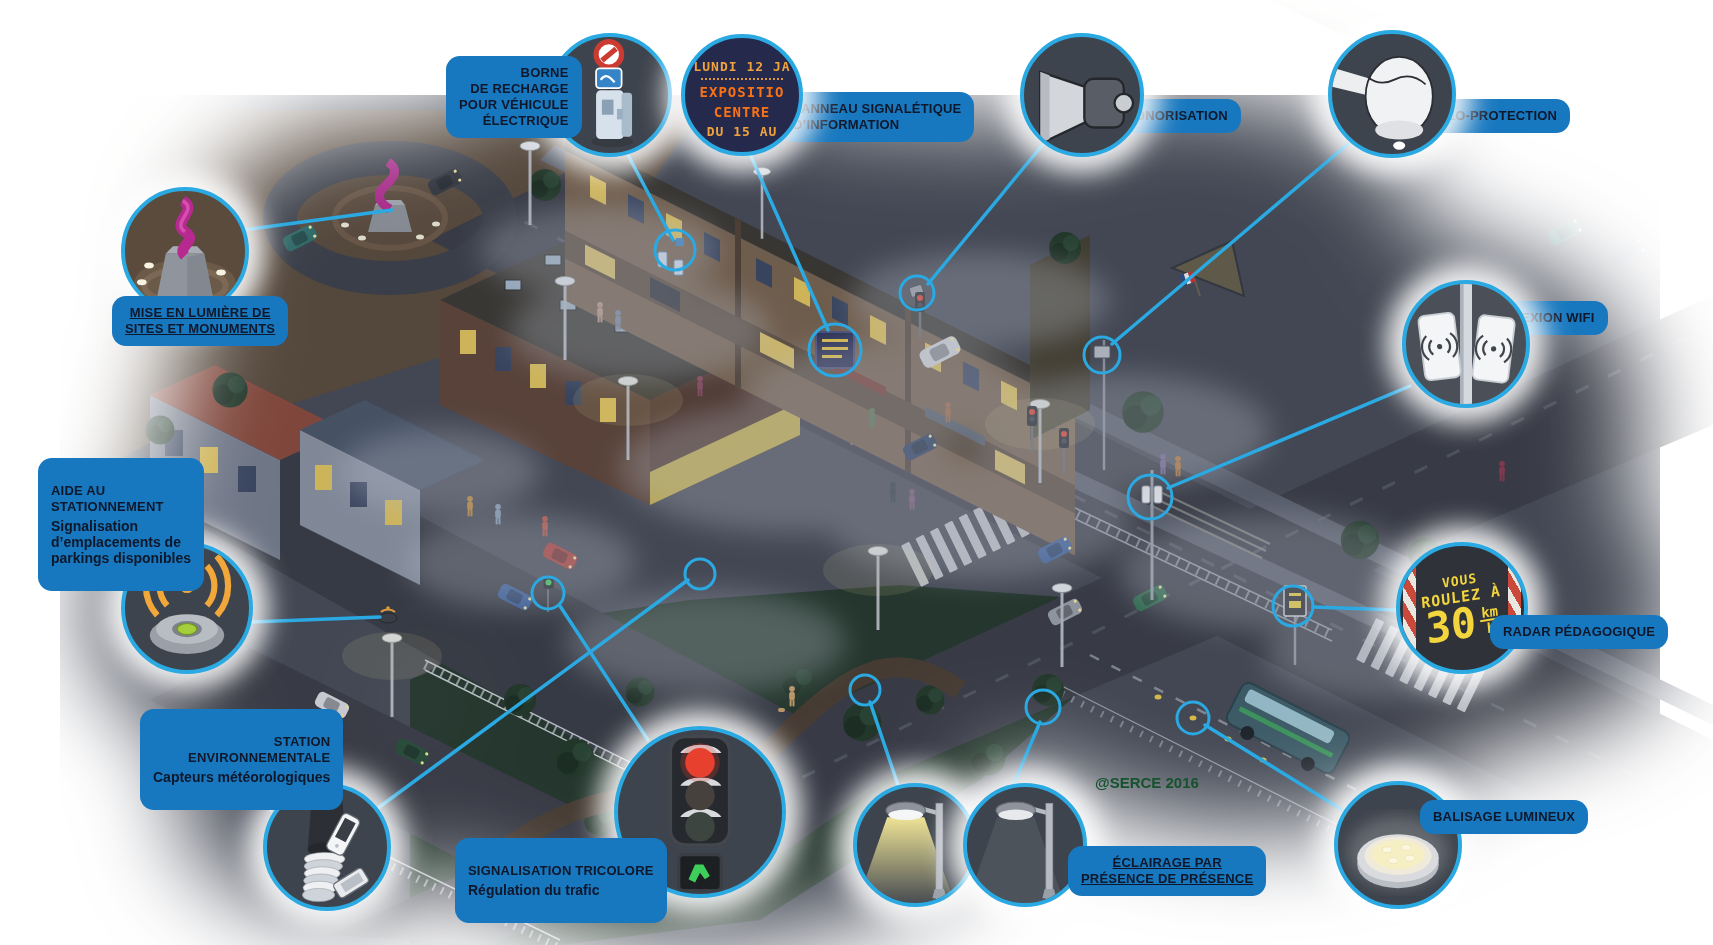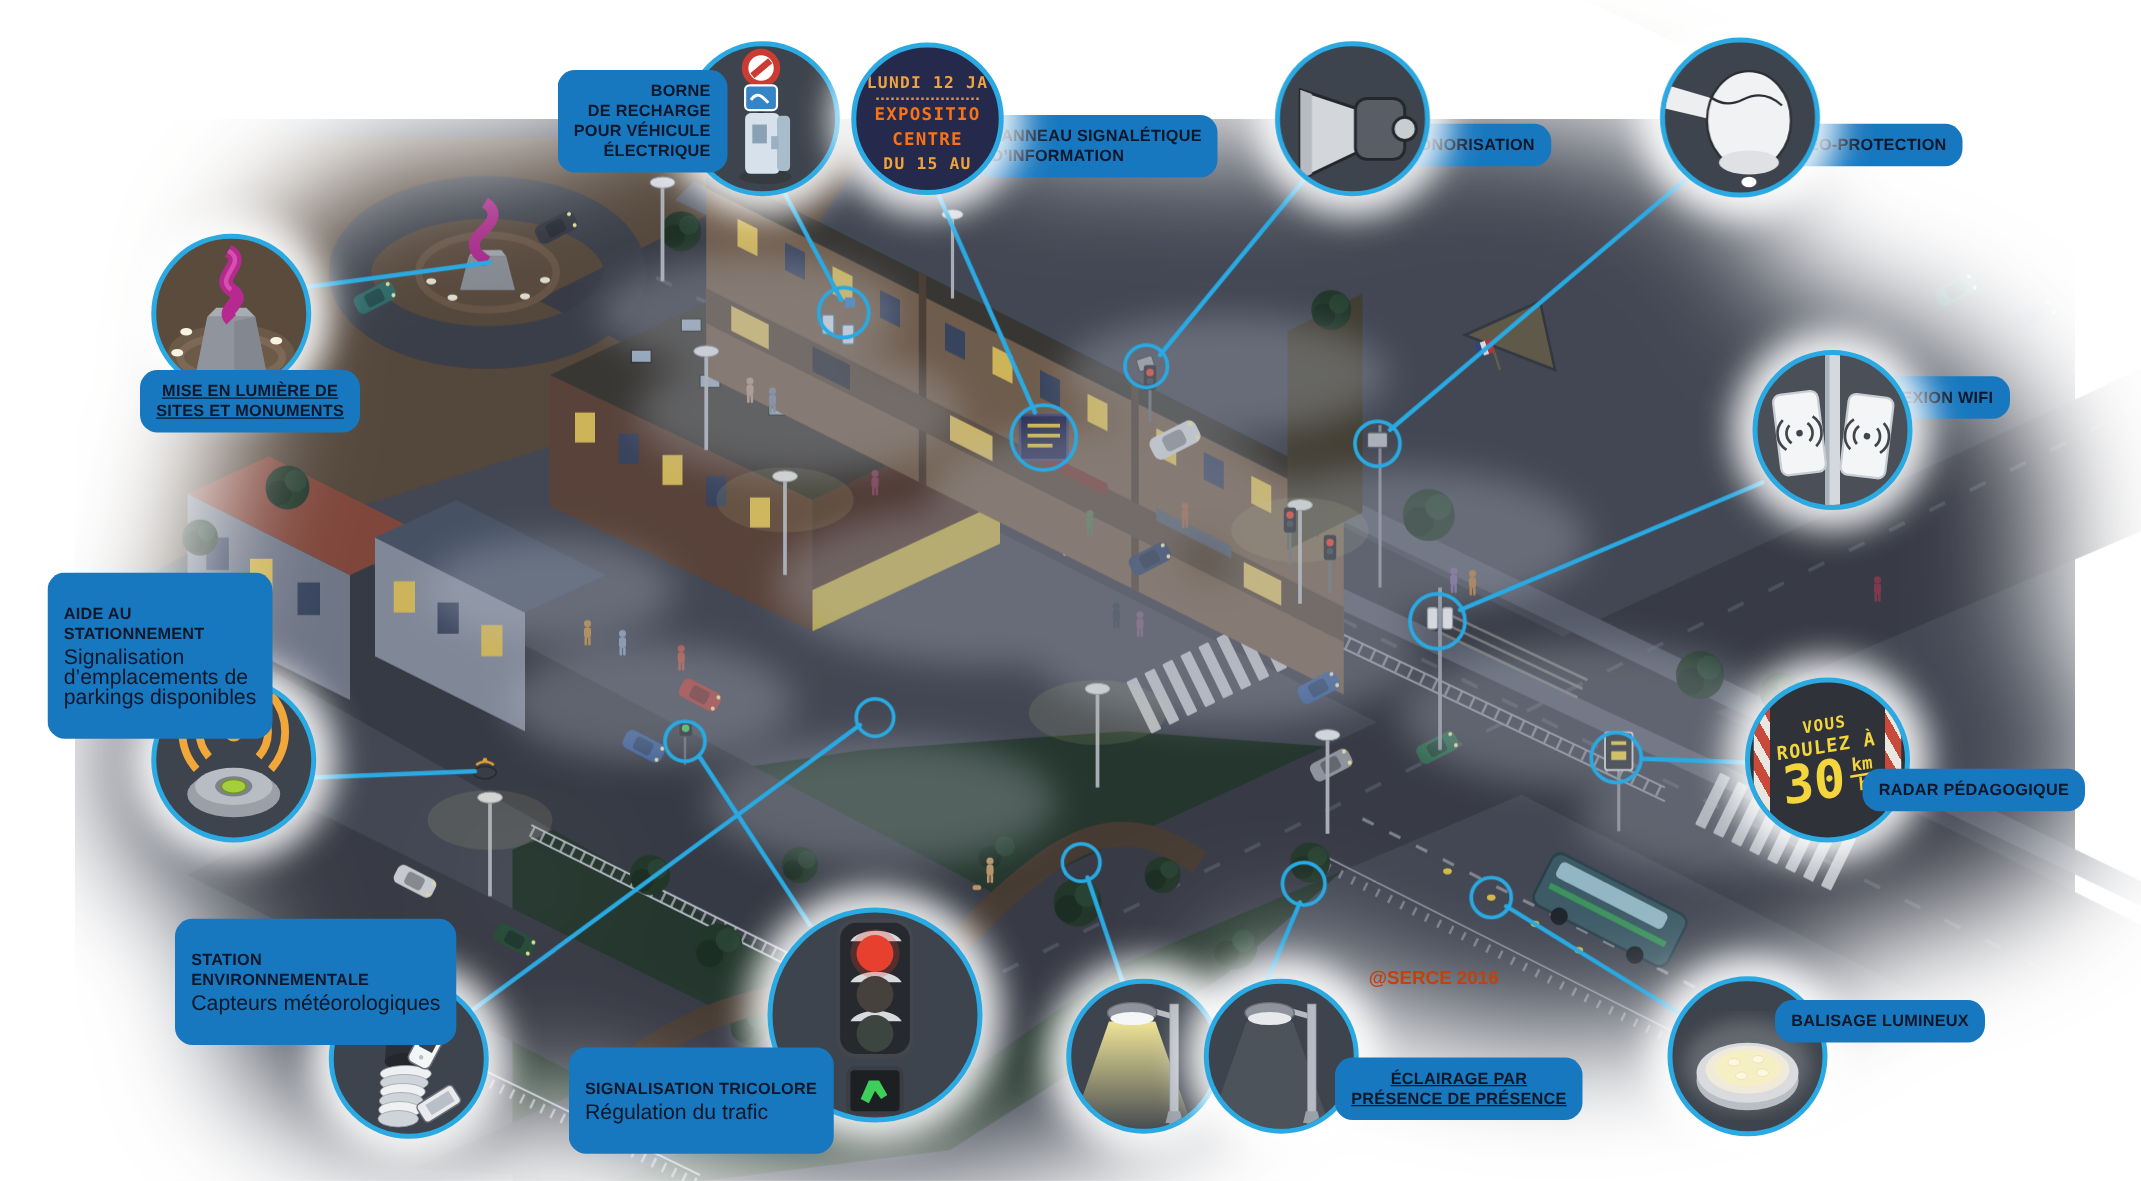--- a/index.html
+++ b/index.html
@@ -10,33 +10,33 @@
   
   .cc{position:absolute;border-radius:50%;border:4px solid #2aa9e2;overflow:hidden;
       box-sizing:border-box;z-index:5;background:#3e444d;
       box-shadow:0 0 26px 16px rgba(255,255,255,.9);}
   .cc svg{display:block;width:100%;height:100%;}
 
   
   .lbl{position:absolute;background:#1878bf;color:#0f172a;border-radius:14px;padding:9px 13px;
        font-size:13px;line-height:16px;font-weight:700;white-space:pre-line;z-index:7;
        letter-spacing:.2px;}
-  .lbl .sub{display:block;font-weight:400;font-size:17px;margin-top:3px;letter-spacing:0;}
+  .lbl .sub{display:block;font-weight:700;font-size:14px;margin-top:3px;letter-spacing:0;}
   .lbl.behind{z-index:3;}
   .lbl.r{text-align:right;}
   .lbl.c{text-align:center;text-decoration:underline;}
 
   #lb-mise{left:112px;top:296px;}
   #lb-borne{left:446px;top:56px;}
   #lb-panneau{left:780px;top:92px;}
   #lb-sono{left:1096px;top:99px;padding-left:30px;}
   #lb-video{left:1398px;top:99px;padding-left:26px;}
   #lb-wifi{left:1448px;top:301px;padding-left:34px;}
   #lb-aide{left:38px;top:458px;}
-  #lb-station{left:140px;top:735px;}
+  #lb-station{left:140px;top:709px;text-align:right;}
   #lb-signal{left:455px;top:838px;}
   #lb-eclairage{left:1068px;top:846px;}
   #lb-balisage{left:1420px;top:800px;}
   #lb-radar{left:1490px;top:615px;}
 
   #cc-mise{left:121px;top:187px;width:128px;height:128px;background:#5b4b3d;}
   #cc-borne{left:548px;top:33px;width:124px;height:124px;}
   #cc-panneau{left:681px;top:34px;width:122px;height:122px;background:#252a4d;}
   #cc-sono{left:1020px;top:33px;width:124px;height:124px;}
   #cc-video{left:1328px;top:30px;width:128px;height:128px;}
@@ -65,21 +65,21 @@
   .radar-in{position:absolute;inset:0;display:flex;flex-direction:column;align-items:center;
      justify-content:center;transform:rotate(-9deg) skewX(-4deg);
      font-family:"DejaVu Sans Mono",monospace;color:#f3d53d;font-weight:700;}
   .radar-in .rl1{font-size:13px;letter-spacing:1px;}
   .radar-in .rl2{font-size:15px;letter-spacing:1px;}
   .radar-row{display:flex;align-items:center;gap:4px;margin-top:-2px;}
   .radar-row .speed{font-size:42px;line-height:40px;}
   .unit{display:flex;flex-direction:column;align-items:center;font-size:14px;line-height:14px;}
   .unit .ut{border-bottom:2px solid #f3d53d;padding:0 2px;}
 
-  #credit{position:absolute;left:1095px;top:774px;z-index:6;color:#c2410c;
+  #credit{position:absolute;left:1095px;top:774px;z-index:6;color:#14532d;
           font-weight:700;font-size:15px;}
 </style>
 </head>
 <body>
 <div id="stage">
 
 <svg id="scene" width="1713" height="945" viewBox="0 0 1713 945">
   <defs>
     <filter id="vig" x="-30%" y="-30%" width="160%" height="160%">
           <feGaussianBlur stdDeviation="48"></feGaussianBlur>

